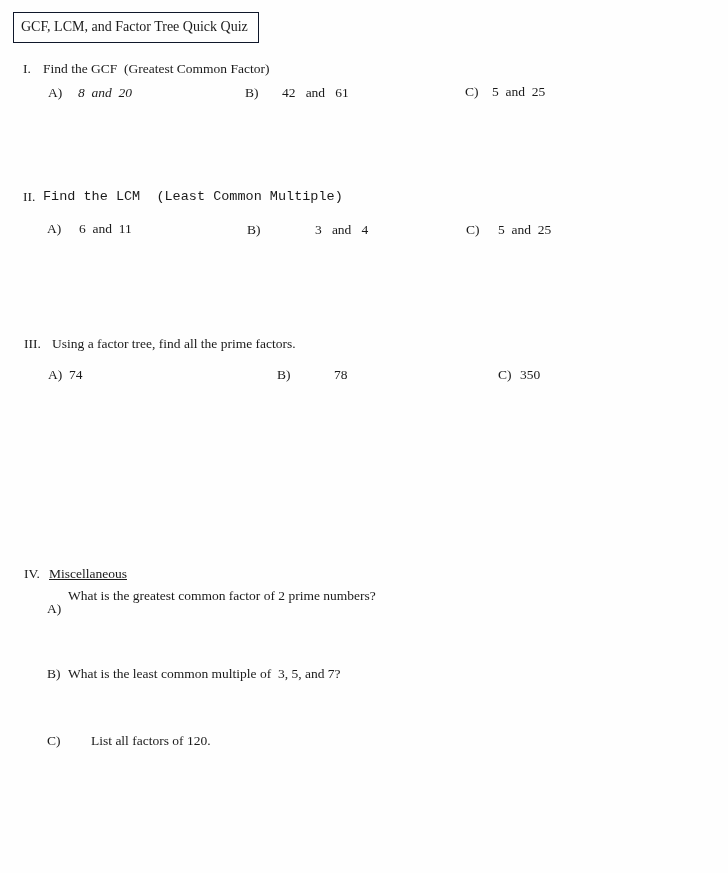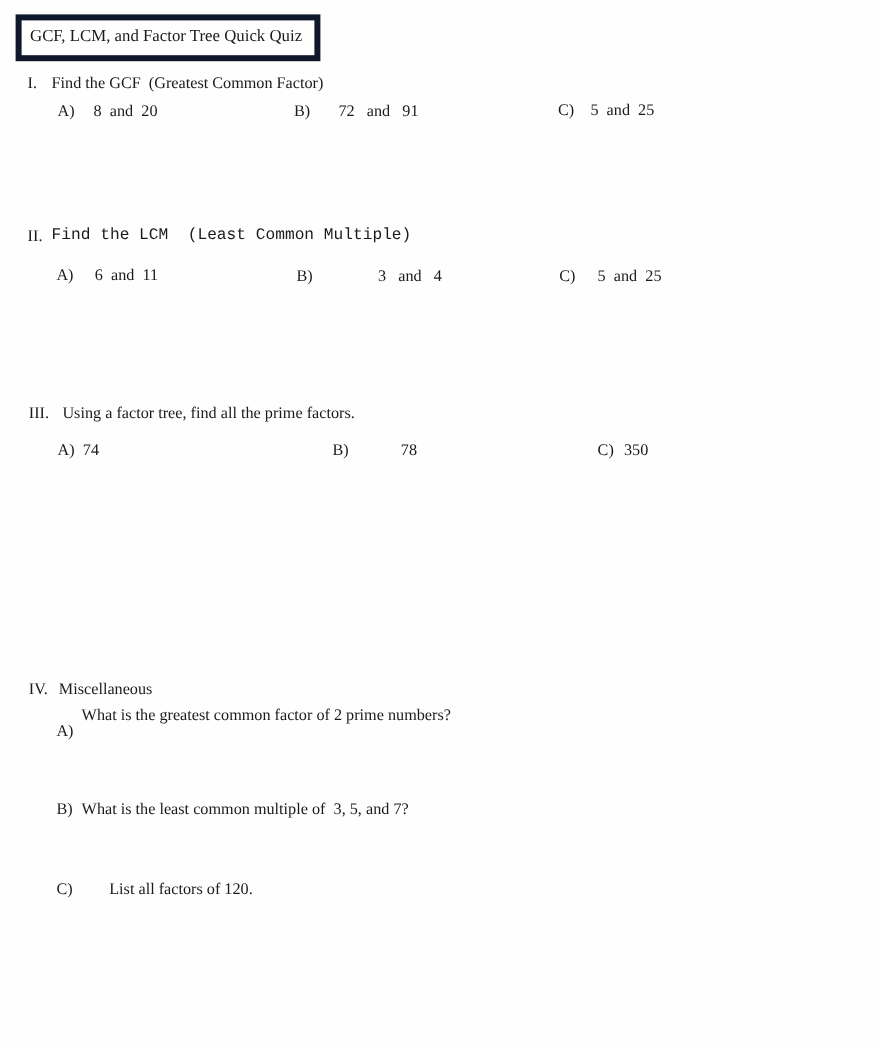--- a/index.html
+++ b/index.html
@@ -14,21 +14,21 @@
       overflow: hidden;
       font-family: "Liberation Serif", "DejaVu Serif", serif;
       color: #1a1a1a;
       font-size: 13.5px;
     }
     .abs { position: absolute; white-space: pre; line-height: 16px; }
     .title-box {
       position: absolute;
       left: 13px; top: 12px;
       width: 244px; height: 29px;
-      border: 5px solid #0f172a;
+      border: 1px solid #0f172a;
       box-sizing: content-box;
     }
     .title-text {
       position: absolute;
       left: 7px; top: 6px;
       font-size: 14px;
       white-space: pre;
       line-height: 16px;
     }
   </style>
@@ -37,24 +37,24 @@
 
 <div class="title-box">
   <span class="title-text">GCF, LCM, and Factor Tree Quick Quiz</span>
 </div>
 
 <div>
   <span class="abs" style="left:23px; top:61px;">I.</span>
   <span class="abs" style="left:43px; top:61px;">Find the GCF  (Greatest Common Factor)</span>
 
   <span class="abs" style="left:48px; top:85px;">A)</span>
-  <span class="abs" style="left:78px; top:85px;">8  and  20</span>
+  <span class="abs" style="left:78px; top:85px;font-style:italic;">8  and  20</span>
 
   <span class="abs" style="left:245px; top:85px;">B)</span>
-  <span class="abs" style="left:282px; top:85px;">72   and   91</span>
+  <span class="abs" style="left:282px; top:85px;">42   and   61</span>
 
   <span class="abs" style="left:465px; top:84px;">C)</span>
   <span class="abs" style="left:492px; top:84px;">5  and  25</span>
 </div>
 
 <div>
   <span class="abs" style="left:23px; top:189px;">II.</span>
   <span class="abs" style="left:43px; top:189px;font-family:Liberation Mono, monospace;">Find the LCM  (Least Common Multiple)</span>
 
   <span class="abs" style="left:47px; top:221px;">A)</span>
@@ -76,21 +76,21 @@
 
   <span class="abs" style="left:277px; top:367px;">B)</span>
   <span class="abs" style="left:298px; top:367px;margin-left:36px;">78</span>
 
   <span class="abs" style="left:498px; top:367px;">C)</span>
   <span class="abs" style="left:520px; top:367px;">350</span>
 </div>
 
 <div>
   <span class="abs" style="left:24px; top:566px;">IV.</span>
-  <span class="abs" style="left:49px; top:566px;">Miscellaneous</span>
+  <span class="abs" style="left:49px; top:566px;text-decoration:underline;">Miscellaneous</span>
 
   <span class="abs" style="left:47px; top:601px;">A)</span>
   <span class="abs" style="left:68px; top:588px;">What is the greatest common factor of 2 prime numbers?</span>
 
   <span class="abs" style="left:47px; top:666px;">B)</span>
   <span class="abs" style="left:68px; top:666px;">What is the least common multiple of  3, 5, and 7?</span>
 
   <span class="abs" style="left:47px; top:733px;">C)</span>
   <span class="abs" style="left:68px; top:733px;margin-left:23px;">List all factors of 120.</span>
 </div>

